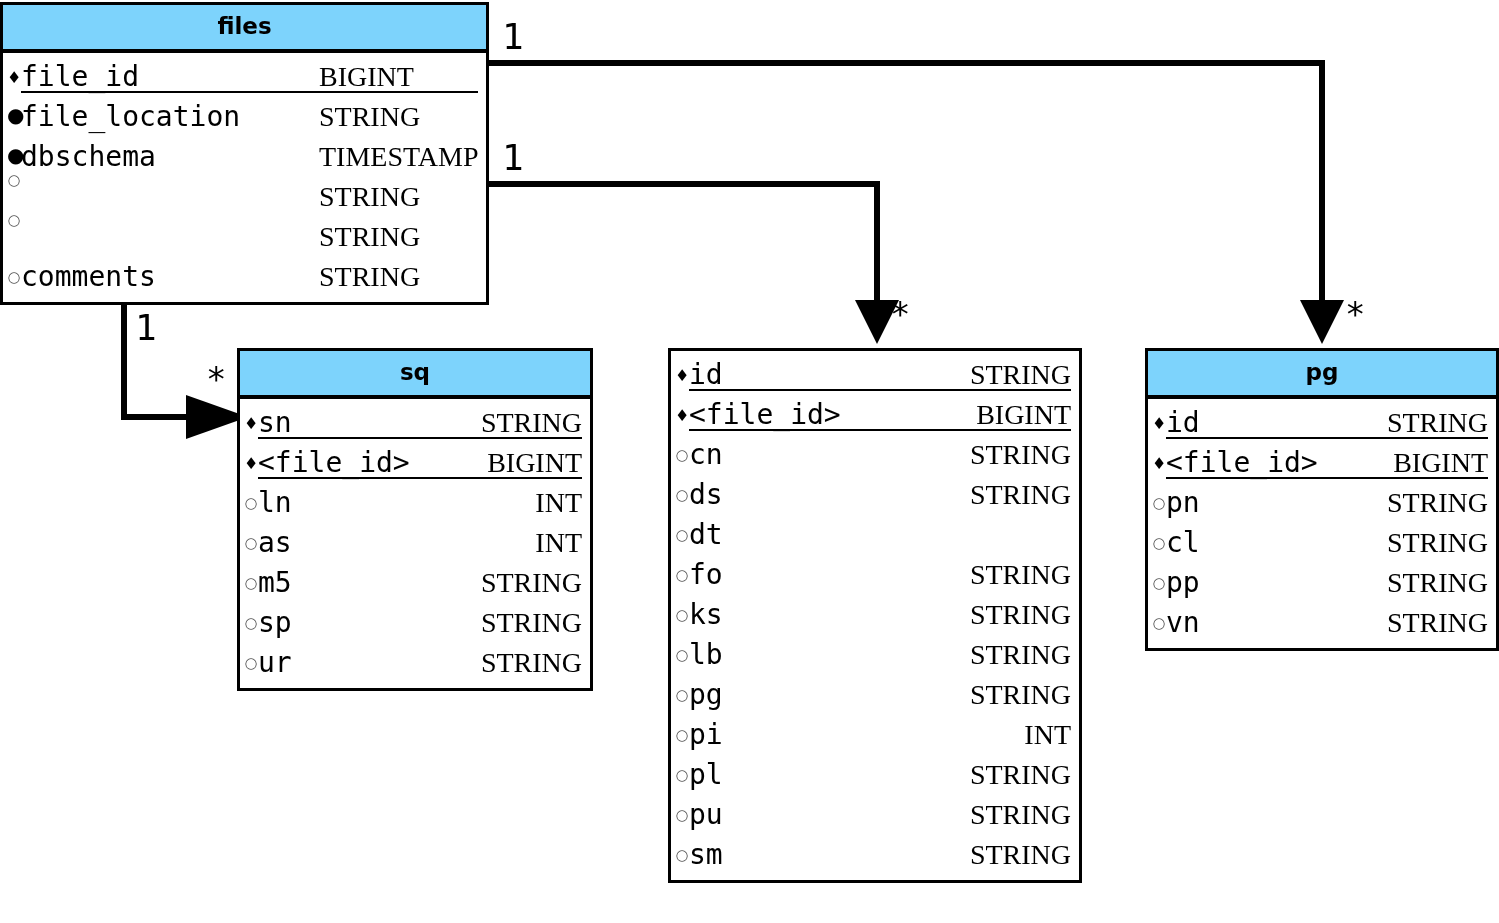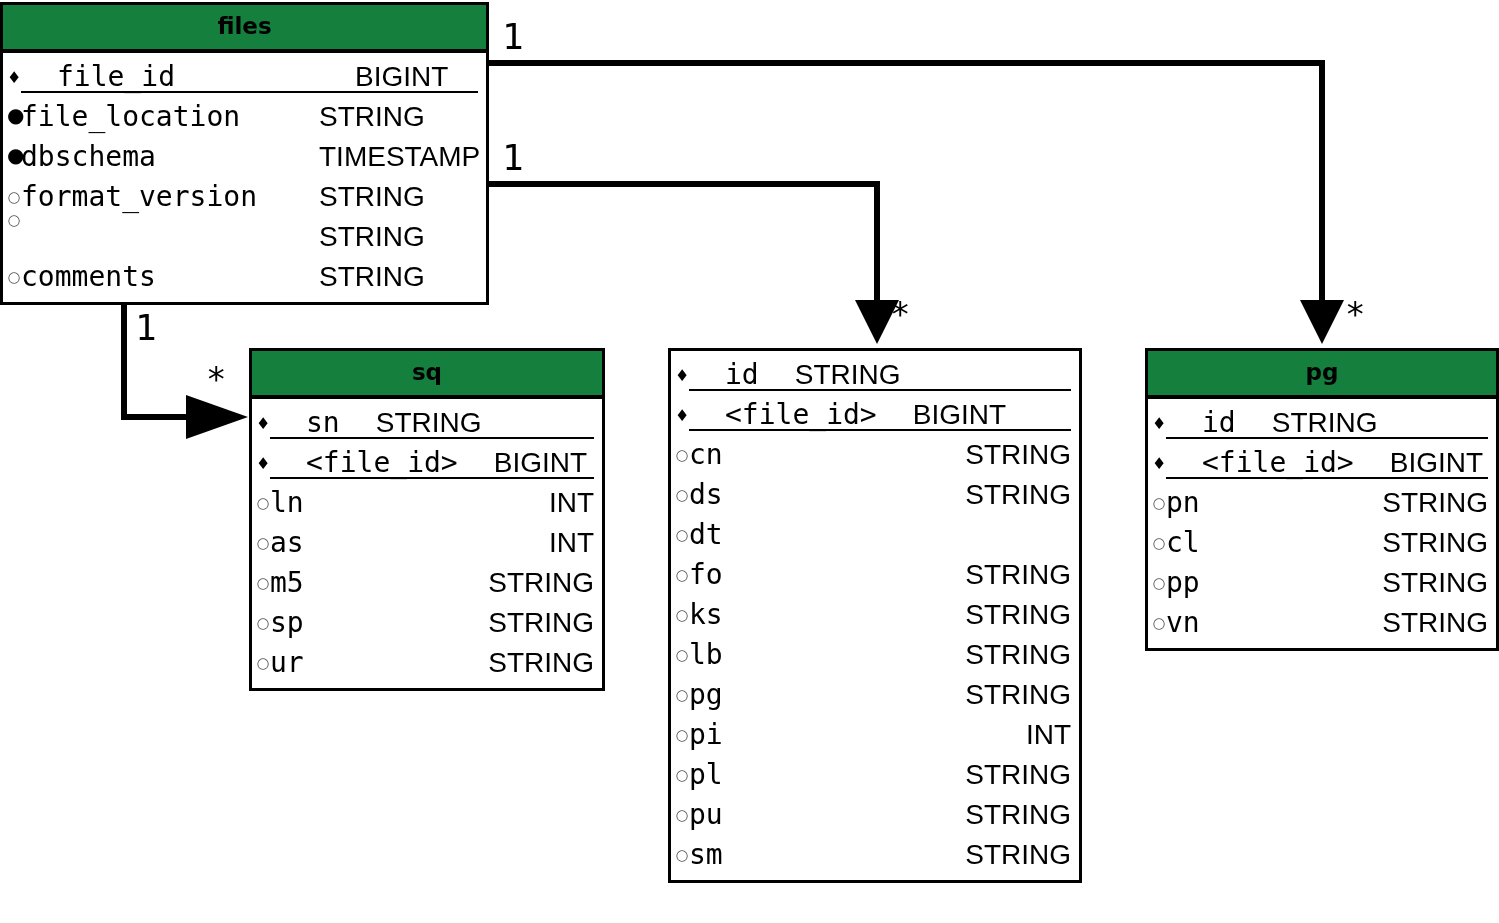--- a/index.html
+++ b/index.html
@@ -25,21 +25,21 @@
   }
   .entity-title {
     box-sizing: border-box;
     text-align: center;
     font-family: "DejaVu Sans", sans-serif;
     font-weight: bold;
     font-size: 23px;
     line-height: 1;
     padding: 10px 0 11px 0;
     border-bottom: 4px solid #000;
-    background: #15803d;
+    background: #7dd3fc;
     color: #000;
     white-space: nowrap;
   }
   .attr-list {
     box-sizing: border-box;
     padding: 4px 0 5px 0;
   }
   .attr-row {
     position: relative;
     display: flex;
@@ -75,21 +75,21 @@
     color: #555;
   }
   .attr-name {
     font-family: "DejaVu Sans Mono", monospace;
     font-size: 28px;
     line-height: 40px;
     color: #000;
     flex: 0 0 auto;
   }
   .attr-type {
-    font-family: Liberation Sans, sans-serif;
+    font-family: Liberation Serif, serif;
     font-size: 28px;
     line-height: 40px;
     color: #000;
     margin-left: auto;
   }
   .attr-type.left-aligned {
     margin-left: 0;
     position: absolute;
     left: 316px;
   }
@@ -103,21 +103,20 @@
     position: absolute;
     left: 18px;
     right: 8px;
     bottom: 4px;
     height: 2px;
     background: #000;
   }
   .attr-row.key-row .attr-name,
   .attr-row.key-row .attr-type {
     text-decoration: none;
-    margin-left: 36px;
   }
 
   
   .conn-svg {
     position: absolute;
     left: 0;
     top: 0;
     width: 1499px;
     height: 923px;
     pointer-events: none;
@@ -184,36 +183,35 @@
           <span class="attr-name">file_location</span>
           <span class="attr-type left-aligned">STRING</span>
         </div>
         <div class="attr-row">
           <span class="attr-marker req">●</span>
           <span class="attr-name">dbschema</span>
           <span class="attr-type left-aligned">TIMESTAMP</span>
         </div>
         <div class="attr-row">
           <span class="attr-marker opt">○</span>
-          <span class="attr-name">format_version</span>
           <span class="attr-type left-aligned">STRING</span>
         </div>
         <div class="attr-row">
           <span class="attr-marker opt">○</span>
           <span class="attr-type left-aligned">STRING</span>
         </div>
         <div class="attr-row">
           <span class="attr-marker opt">○</span>
           <span class="attr-name">comments</span>
           <span class="attr-type left-aligned">STRING</span>
         </div>
       </div>
   </div>
 
-  <div class="entity" id="ent-sq" style="left:249px; top:348px; width:356px;">
+  <div class="entity" id="ent-sq" style="left:237px; top:348px; width:356px;">
     <div class="entity-title">sq</div>
     <div class="attr-list">
         <div class="attr-row key-row">
           <span class="attr-marker pk">♦</span>
           <span class="attr-name">sn</span>
           <span class="attr-type">STRING</span>
         </div>
         <div class="attr-row key-row">
           <span class="attr-marker pk">♦</span>
           <span class="attr-name">&lt;file_id&gt;</span>

